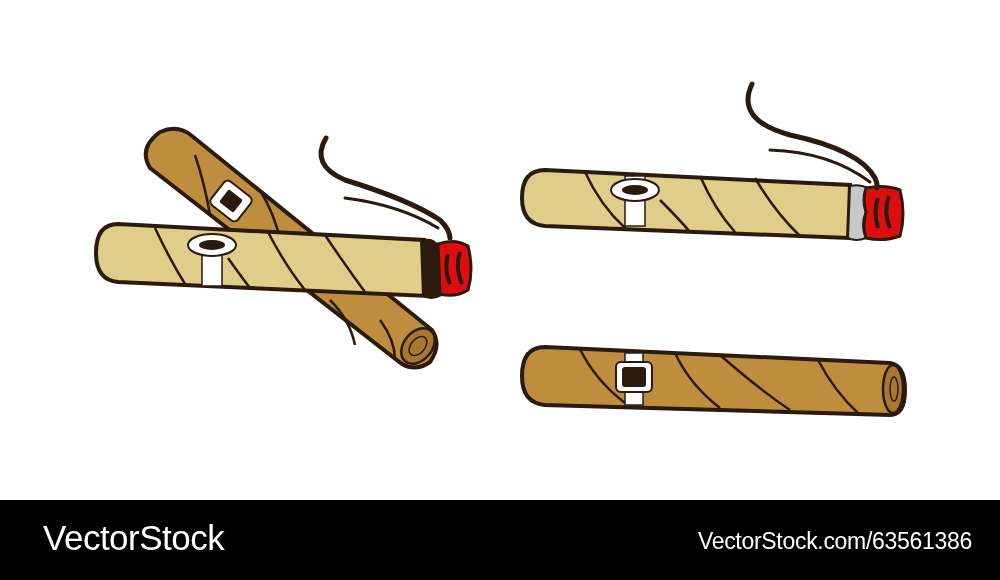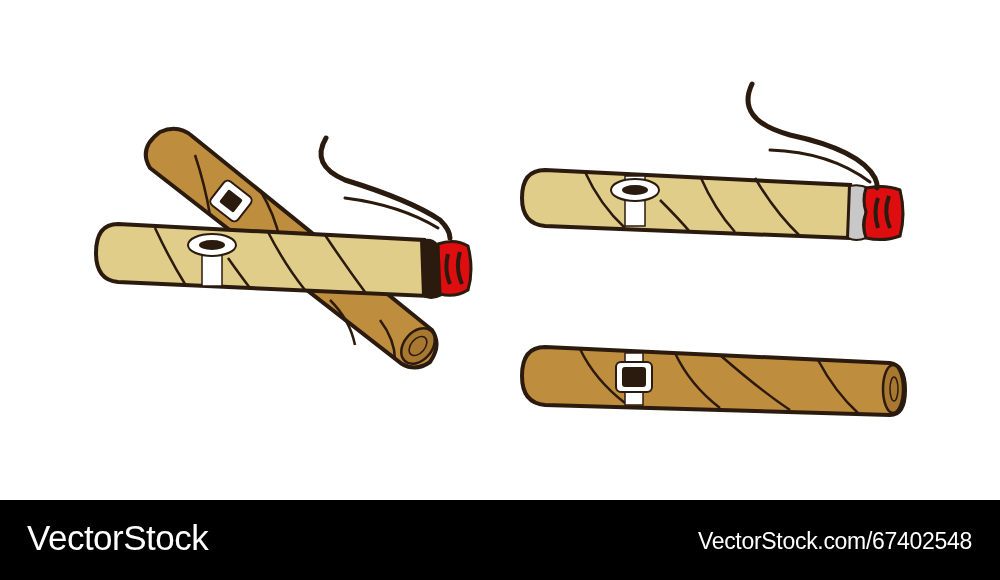--- a/index.html
+++ b/index.html
@@ -1,19 +1,19 @@
 <!DOCTYPE html>
 <html><head>
 <meta charset="utf-8">
 <style>
   html, body { margin: 0; padding: 0; }
   body { width: 1000px; height: 580px; background: #ffffff; position: relative; overflow: hidden; font-family: "Liberation Sans", sans-serif; }
   .art { position: absolute; left: 0; top: 0; width: 1000px; height: 500px; }
   .footer { position: absolute; left: 0; top: 500px; width: 1000px; height: 80px; background: #000000; }
-  .brand { position: absolute; left: 27px; top: 518px; color: #ffffff; font-size: 35px; letter-spacing: -0.5px; }
+  .brand { position: absolute; left: 43px; top: 518px; color: #ffffff; font-size: 35px; letter-spacing: -0.5px; }
   .ref { position: absolute; right: 28px; top: 528px; color: #ffffff; font-size: 23px; letter-spacing: -0.3px; }
 </style>
 </head>
 <body>
 
 <svg class="art" viewBox="0 0 1000 500" xmlns="http://www.w3.org/2000/svg">
 
   <g>
     <path d="M160 132 Q178 124 192 136 L432 330 Q442 345 430 362 Q416 372 402 364 L150 168 Q138 148 160 132 Z" fill="#bf8d3e" stroke="#2b1a0e" stroke-width="4"></path>
     <ellipse cx="418" cy="346" rx="14" ry="20" transform="rotate(40 418 346)" fill="#a87830" stroke="#2b1a0e" stroke-width="2.5"></ellipse>
@@ -73,13 +73,13 @@
     <path d="M720 355 Q760 390 790 410" stroke="#2b1a0e" stroke-width="2.5" fill="none"></path>
     <path d="M818 360 Q835 392 858 413" stroke="#2b1a0e" stroke-width="2.5" fill="none"></path>
     <rect x="625" y="353" width="18" height="52" fill="#ffffff" stroke="#2b1a0e" stroke-width="1.5"></rect>
     <rect x="616" y="362" width="36" height="30" rx="5" fill="#ffffff" stroke="#2b1a0e" stroke-width="2"></rect>
     <rect x="622" y="367" width="24" height="20" rx="3" fill="#2b1a0e"></rect>
   </g>
 </svg>
 
 <div class="footer"></div>
 <div class="brand">VectorStock</div>
-<div class="ref">VectorStock.com/67402548</div>
+<div class="ref">VectorStock.com/63561386</div>
 
 </body></html>

